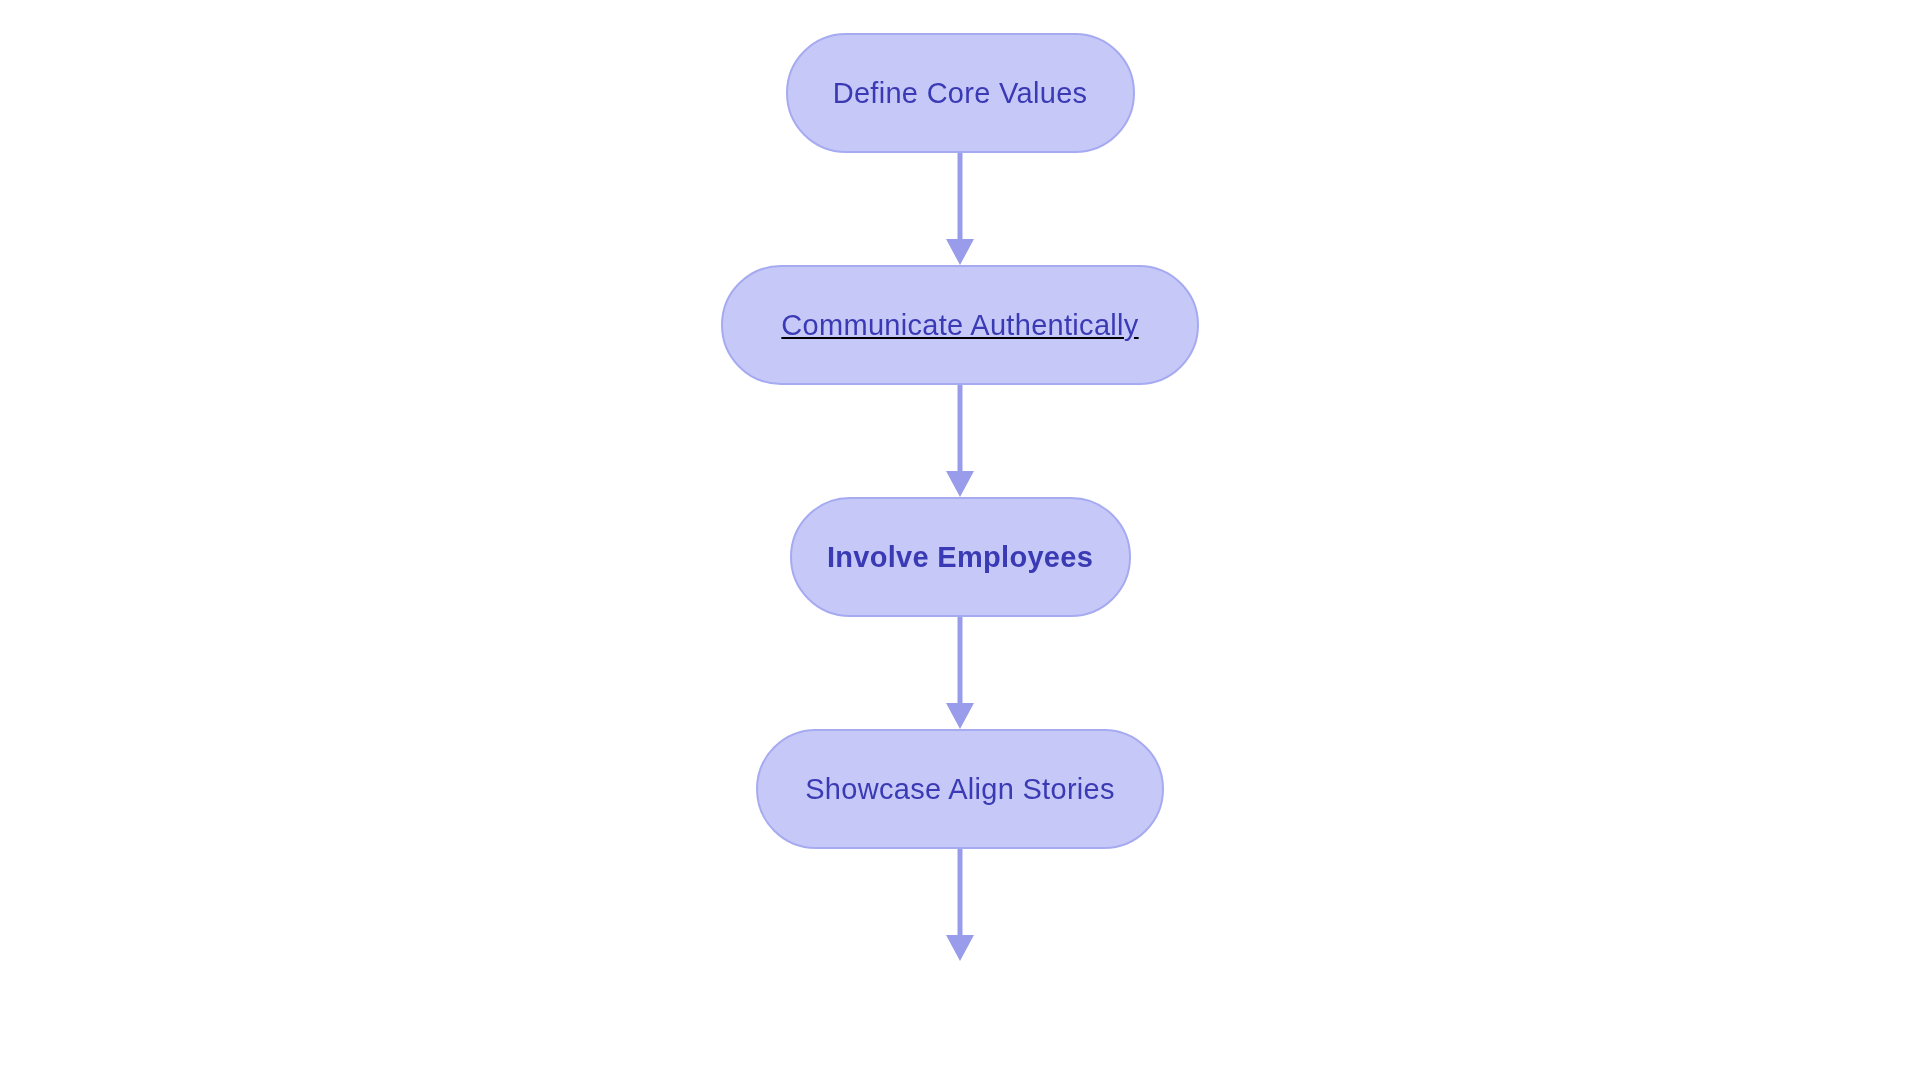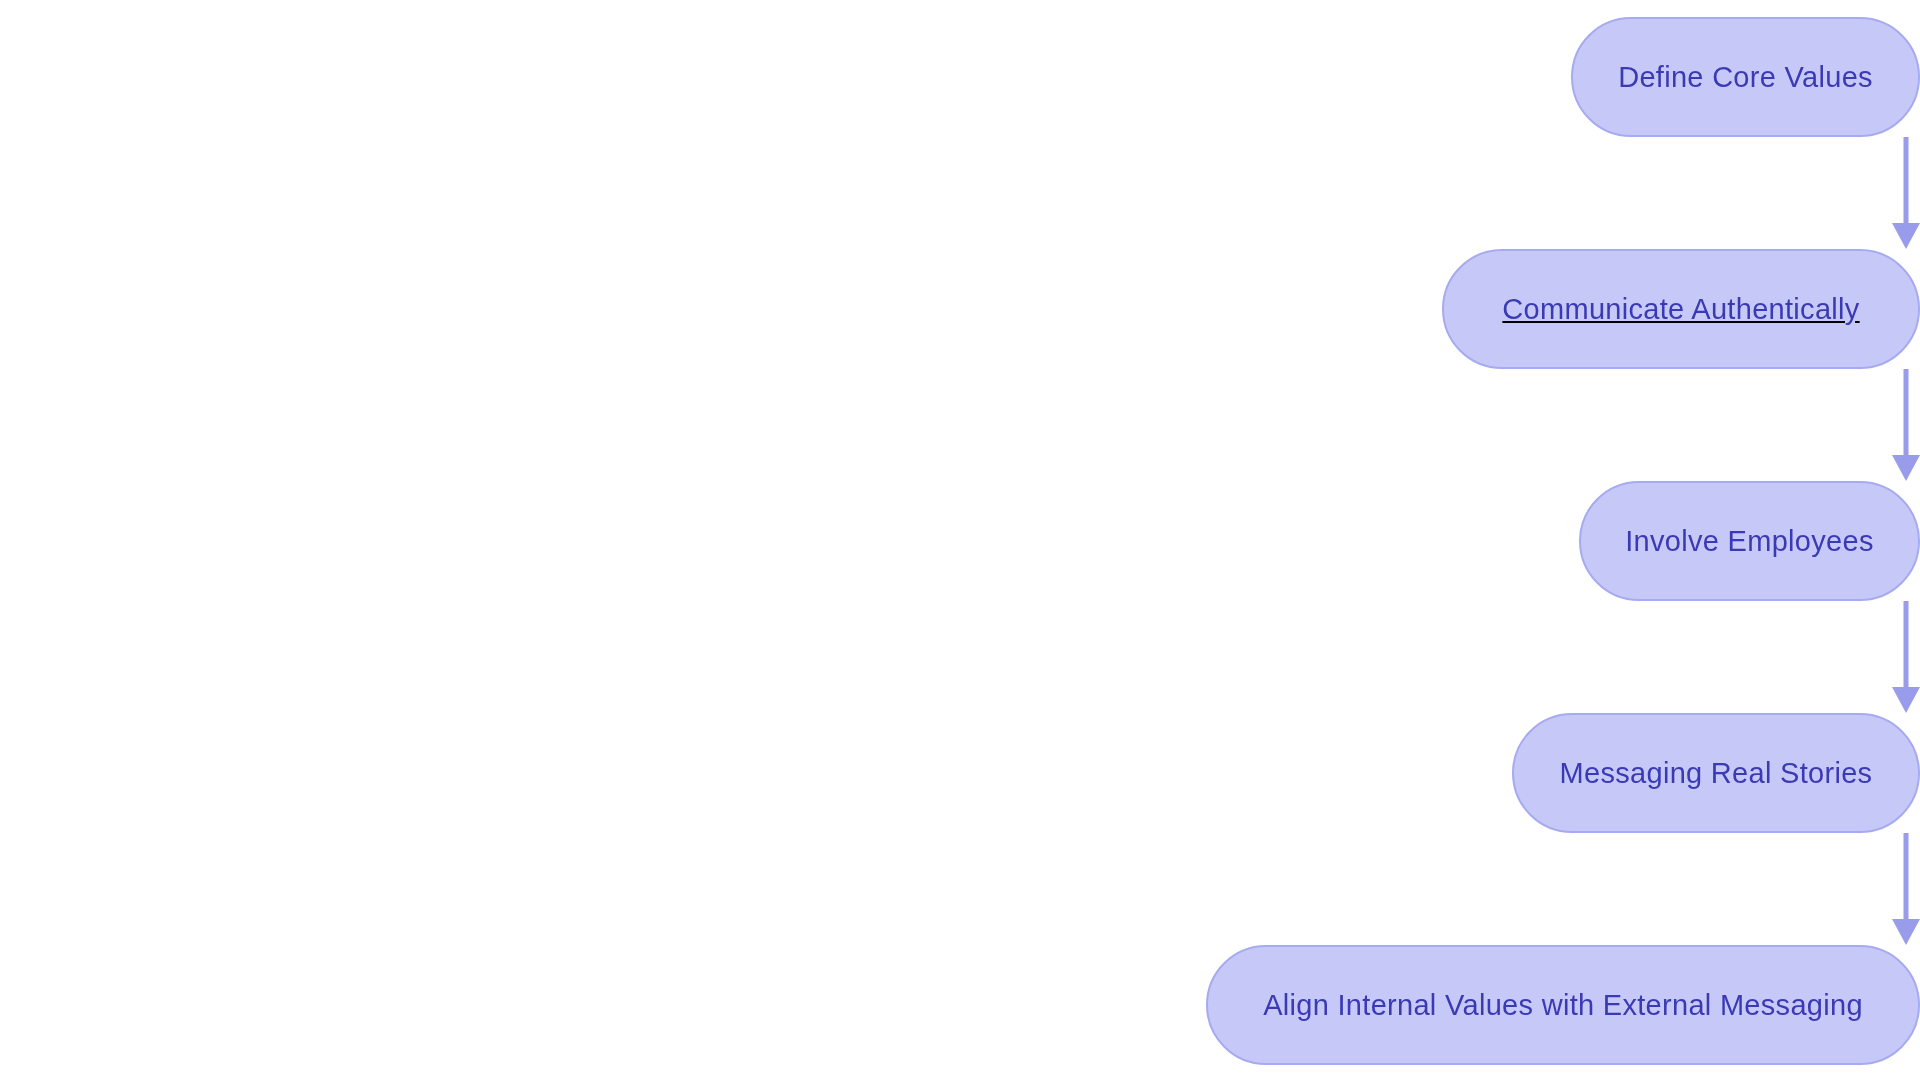--- a/index.html
+++ b/index.html
@@ -12,22 +12,22 @@
     height: 1083px;
     position: relative;
     overflow: hidden;
     font-family: "Liberation Sans", "DejaVu Sans", sans-serif;
   }
   .canvas {
     position: absolute;
     inset: 0;
     display: flex;
     flex-direction: column;
-    align-items: flex-end;
-    padding-top: 17px;
+    align-items: center;
+    padding-top: 33px;
     box-sizing: border-box;
   }
   .flow-node {
     height: 120px;
     box-sizing: border-box;
     background: var(--node-fill, #c6c9f8);
     border: 2px solid var(--node-border, #a6aaf0);
     border-radius: 60px;
     display: flex;
     align-items: center;
@@ -36,21 +36,21 @@
   }
   .flow-node .node-label {
     color: var(--node-text, #3b3ab5);
     font-size: 29px;
     letter-spacing: 0.3px;
     white-space: nowrap;
     text-align: center;
   }
   .node-1 { width: 349px; }
   .node-2 { width: 478px; text-decoration: underline; }
-  .node-3 { width: 341px; }
+  .node-3 { width: 341px; font-weight: bold; }
   .node-4 { width: 408px; }
   .node-5 { width: 714px; }
 
   .arrow {
     height: 112px;
     width: 28px;
     position: relative;
     flex: 0 0 auto;
   }
   .arrow .arrow-stem {
@@ -100,25 +100,22 @@
   <div class="flow-node node-3">
     <span class="node-label">Involve Employees</span>
   </div>
 
   <div class="arrow">
     <div class="arrow-stem"></div>
     <div class="arrow-head"></div>
   </div>
 
   <div class="flow-node node-4">
-    <span class="node-label">Messaging Real Stories</span>
+    <span class="node-label">Showcase Align Stories</span>
   </div>
 
   <div class="arrow">
     <div class="arrow-stem"></div>
     <div class="arrow-head"></div>
   </div>
 
-  <div class="flow-node node-5">
-    <span class="node-label">Align Internal Values with External Messaging</span>
-  </div>
 
 </div>
 
 </body></html>

